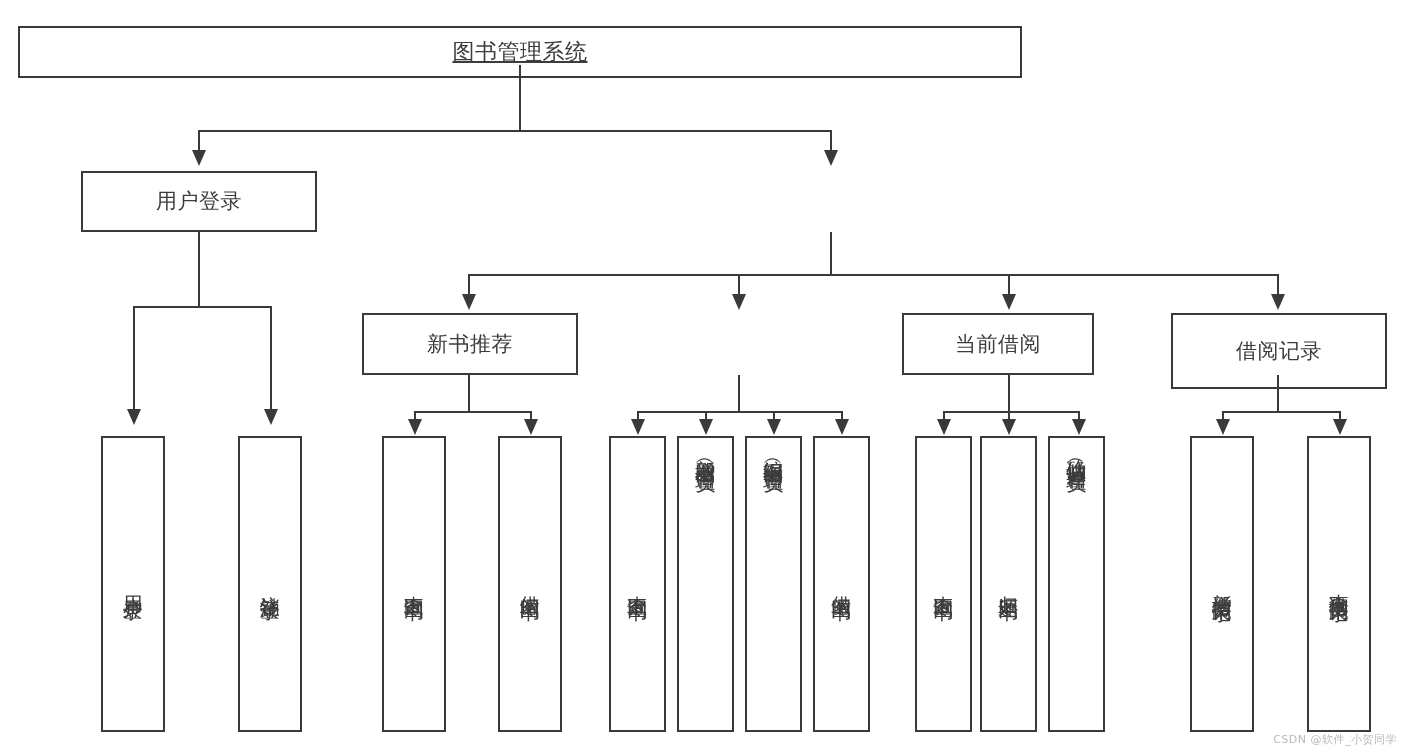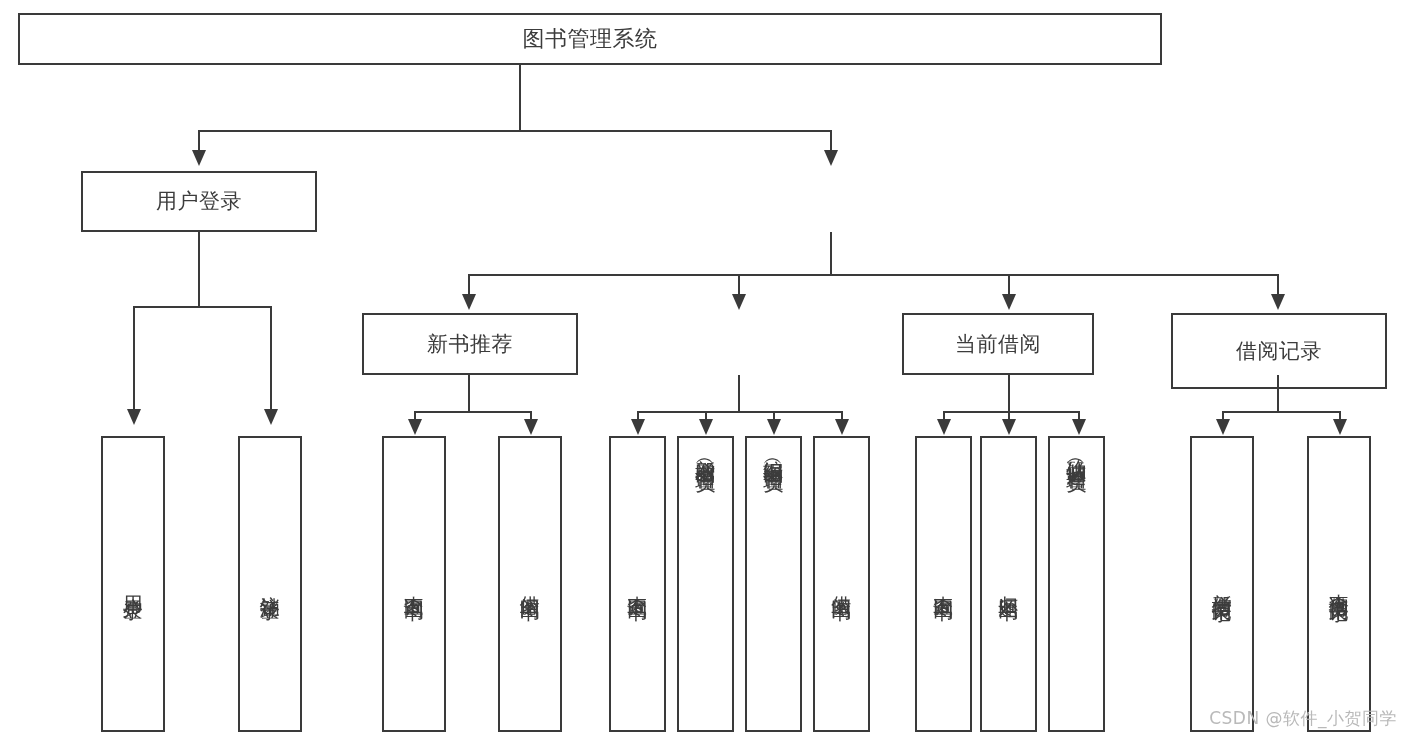--- a/index.html
+++ b/index.html
@@ -83,33 +83,33 @@
     height: 0;
     border-left: 7px solid transparent;
     border-right: 7px solid transparent;
     border-top: 16px solid #3a3a3a;
   }
 
   
   #watermark {
     position: absolute;
     right: 8px;
-    bottom: 17px;
-    font-size: 17px;
+    bottom: 0;
+    font-size: 11px;
     color: #b9b9b9;
     white-space: nowrap;
     letter-spacing: 0.5px;
   }
 </style>
 </head>
 <body>
 
 <div id="canvas">
 
-  <div class="node h root" style="left:18px; top:13px; width:1144px; height:52px;">
+  <div class="node h root" style="left:18px; top:26px; width:1004px; height:52px;text-decoration:underline;">
     <span class="label">图书管理系统</span>
   </div>
 
   <div class="vline" style="left:519px; top:65px; height:65px;"></div>
   <div class="hline" style="left:198px; top:130px; width:633px;"></div>
   <div class="vline" style="left:198px; top:130px; height:22px;"></div>
   <div class="arrow" style="left:192px; top:150px;"></div>
   <div class="vline" style="left:830px; top:130px; height:22px;"></div>
   <div class="arrow" style="left:824px; top:150px;"></div>
 

